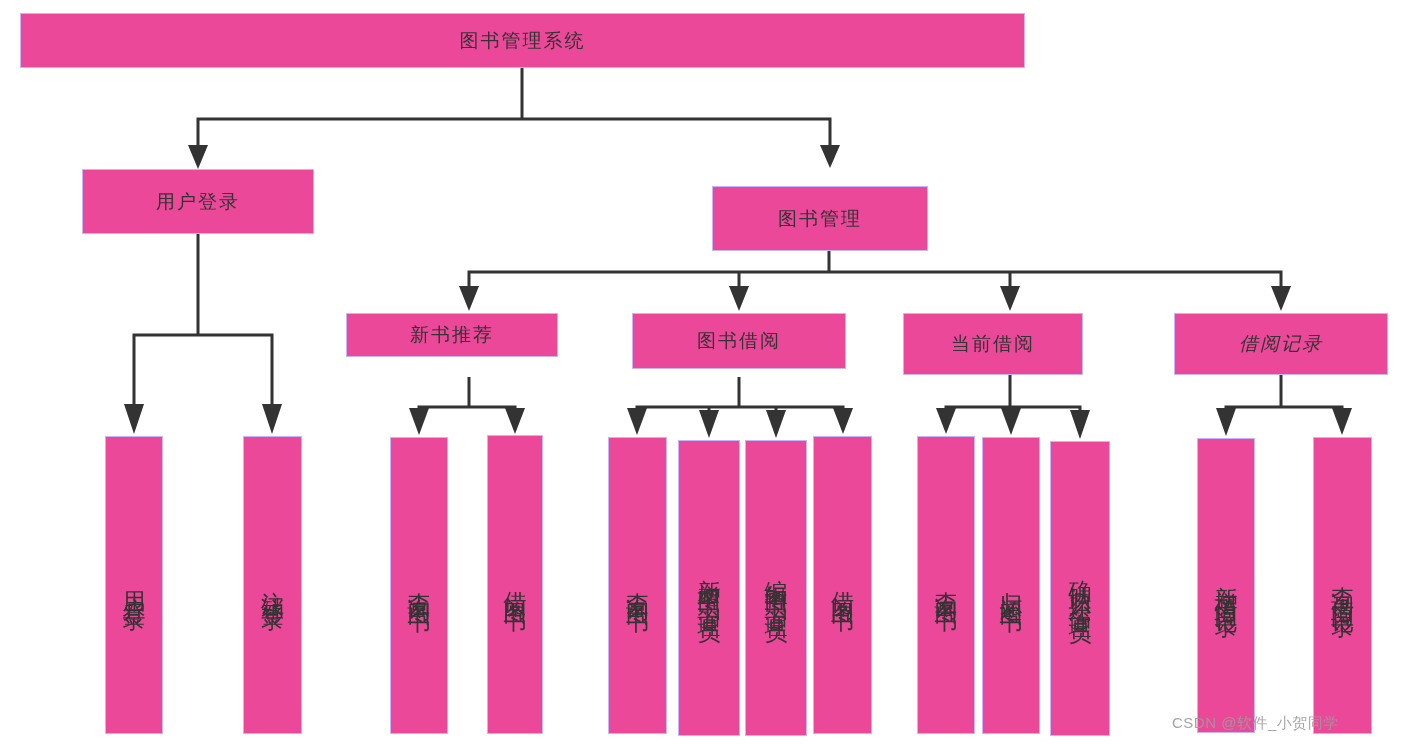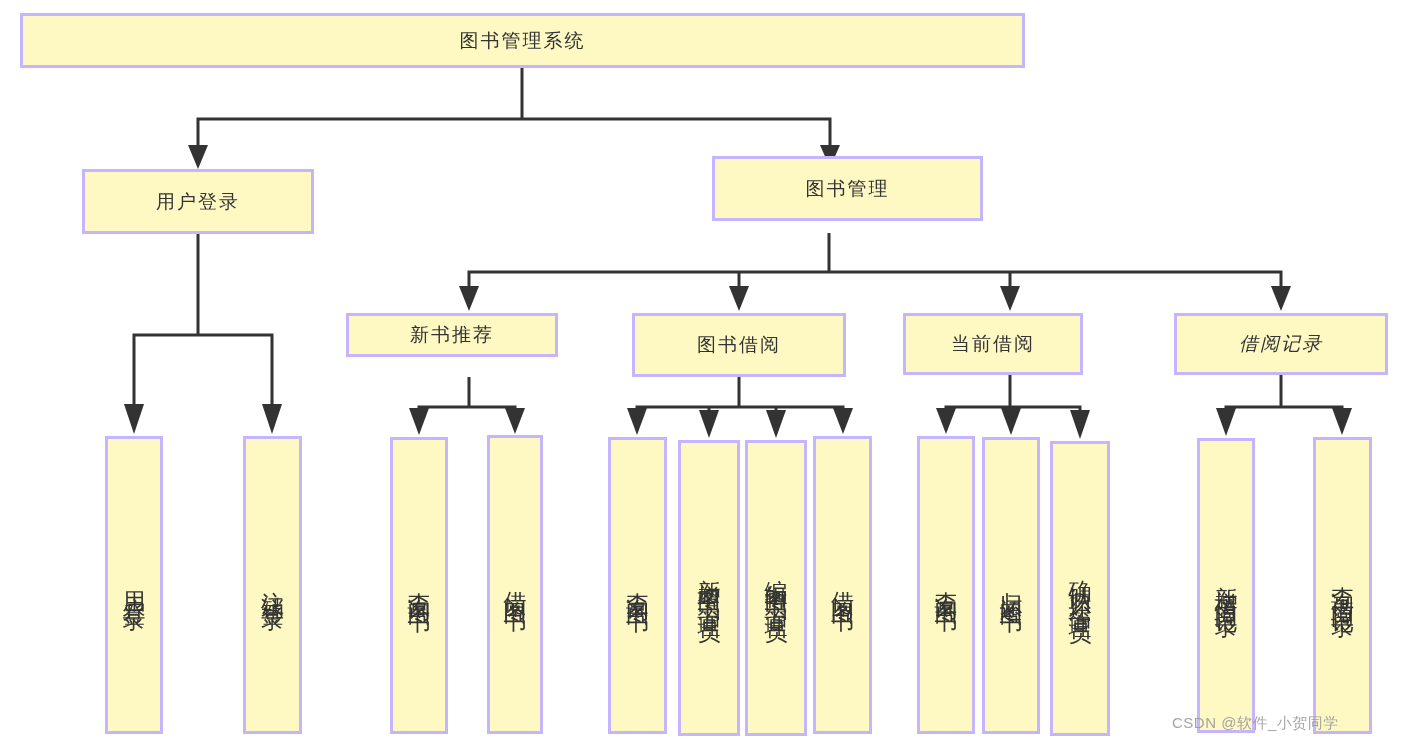--- a/index.html
+++ b/index.html
@@ -17,22 +17,22 @@
   }
   .connectors {
     position: absolute;
     left: 0;
     top: 0;
     z-index: 0;
   }
   .node {
     position: absolute;
     box-sizing: border-box;
-    border: 3px solid #c4b5fd;
-    background: #fef9c3;
+    border: 1px solid #c4b5fd;
+    background: #ec4899;
     display: flex;
     align-items: center;
     justify-content: center;
     z-index: 1;
   }
   .node .hlabel {
     font-size: 19px;
     letter-spacing: 2px;
     color: #333333;
     white-space: nowrap;
@@ -122,28 +122,28 @@
     </g>
   </svg>
 
   <div class="node" style="left:20px; top:13px; width:1005px; height:55px;">
     <span class="hlabel">图书管理系统</span>
   </div>
 
   <div class="node" style="left:82px; top:169px; width:232px; height:65px;">
     <span class="hlabel">用户登录</span>
   </div>
-  <div class="node" style="left:712px; top:156px; width:271px; height:65px;align-items:center;">
+  <div class="node" style="left:712px; top:186px; width:216px; height:65px;align-items:center;">
     <span class="hlabel">图书管理</span>
   </div>
 
   <div class="node" style="left:346px; top:313px; width:212px; height:44px;">
     <span class="hlabel">新书推荐</span>
   </div>
-  <div class="node" style="left:632px; top:313px; width:214px; height:64px;">
+  <div class="node" style="left:632px; top:313px; width:214px; height:56px;">
     <span class="hlabel">图书借阅</span>
   </div>
   <div class="node" style="left:903px; top:313px; width:180px; height:62px;">
     <span class="hlabel">当前借阅</span>
   </div>
   <div class="node" style="left:1174px; top:313px; width:214px; height:62px;font-style:italic;">
     <span class="hlabel">借阅记录</span>
   </div>
 
   <div class="node" style="left:105px; top:436px; width:58px; height:298px;">

